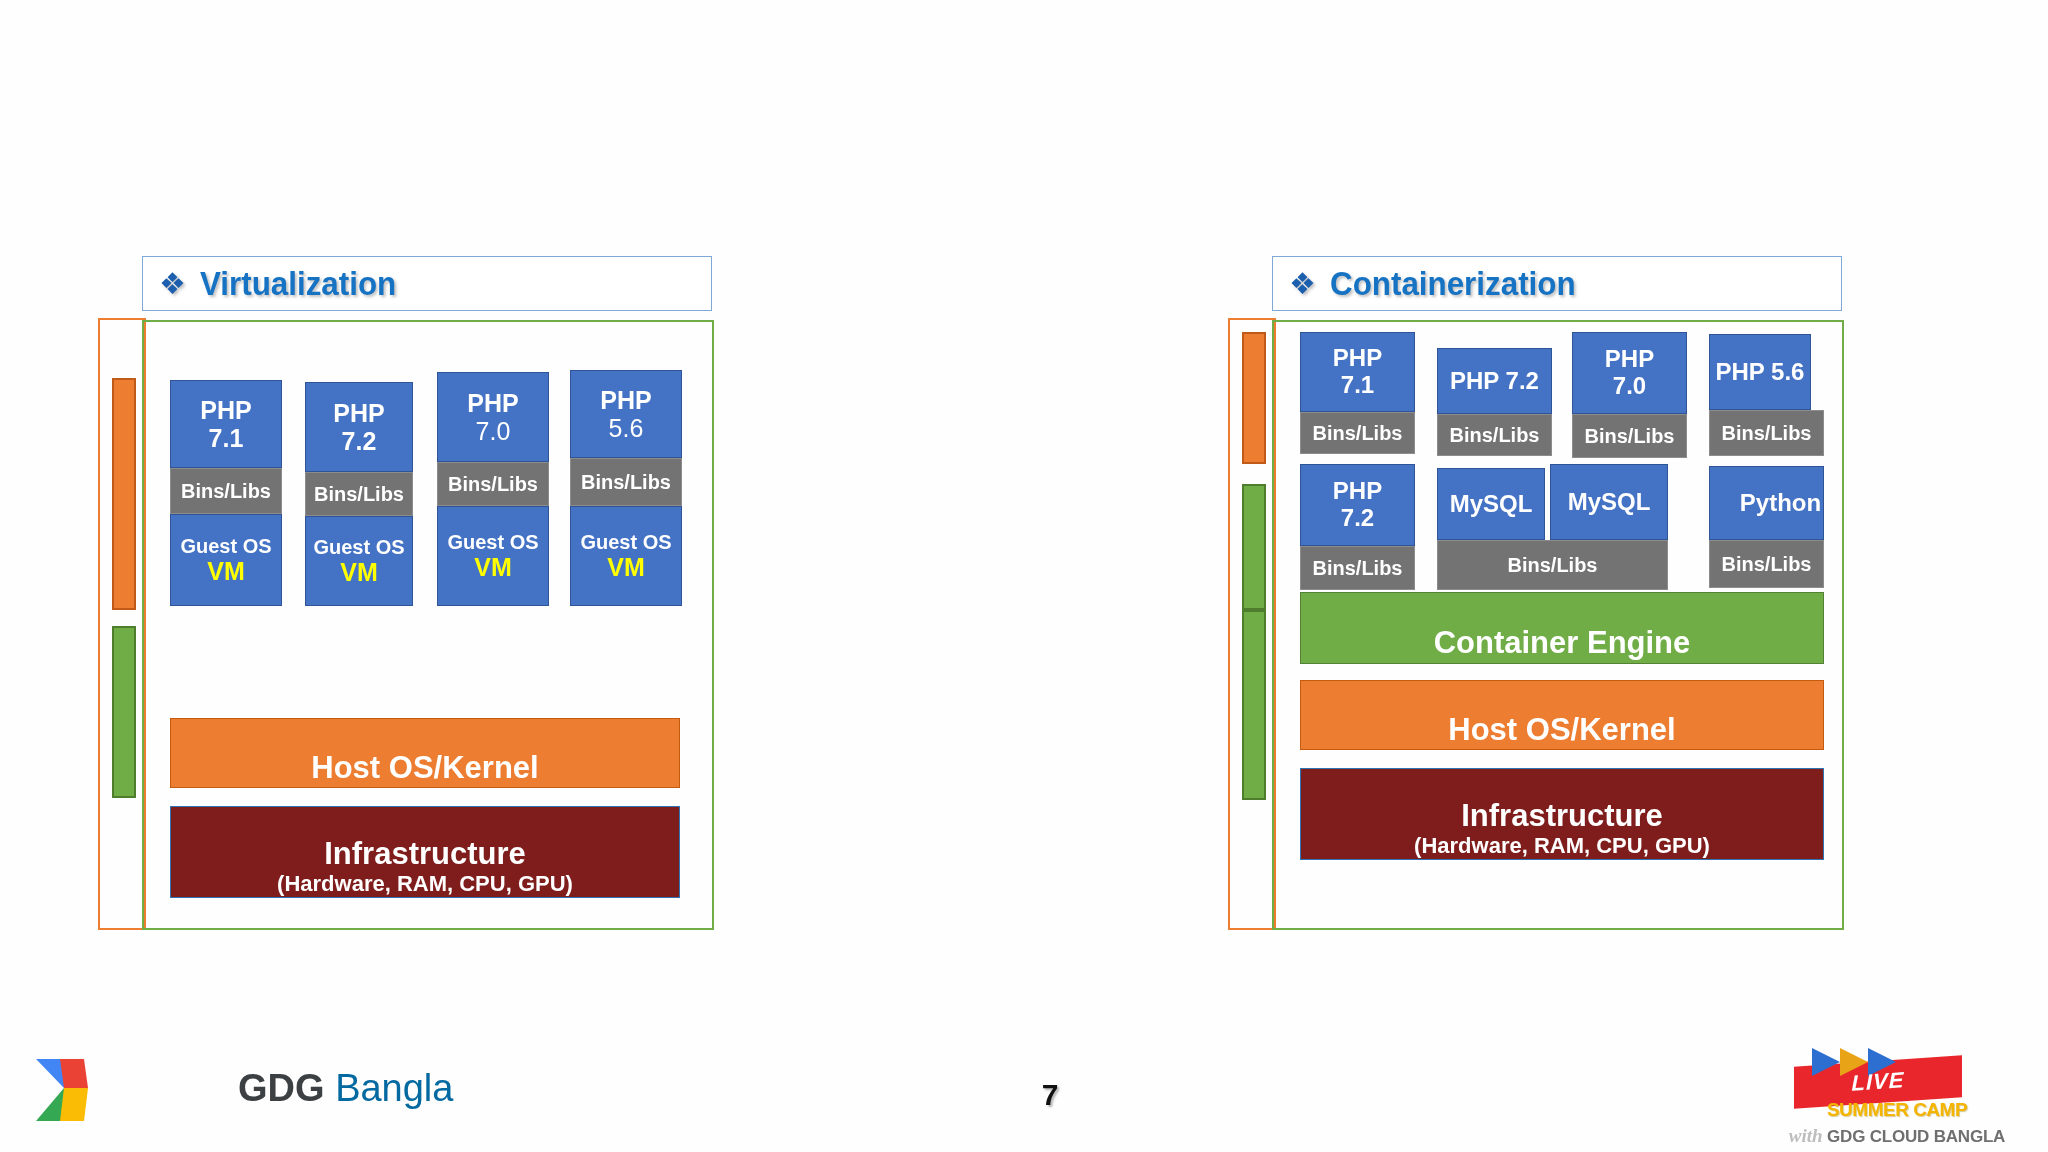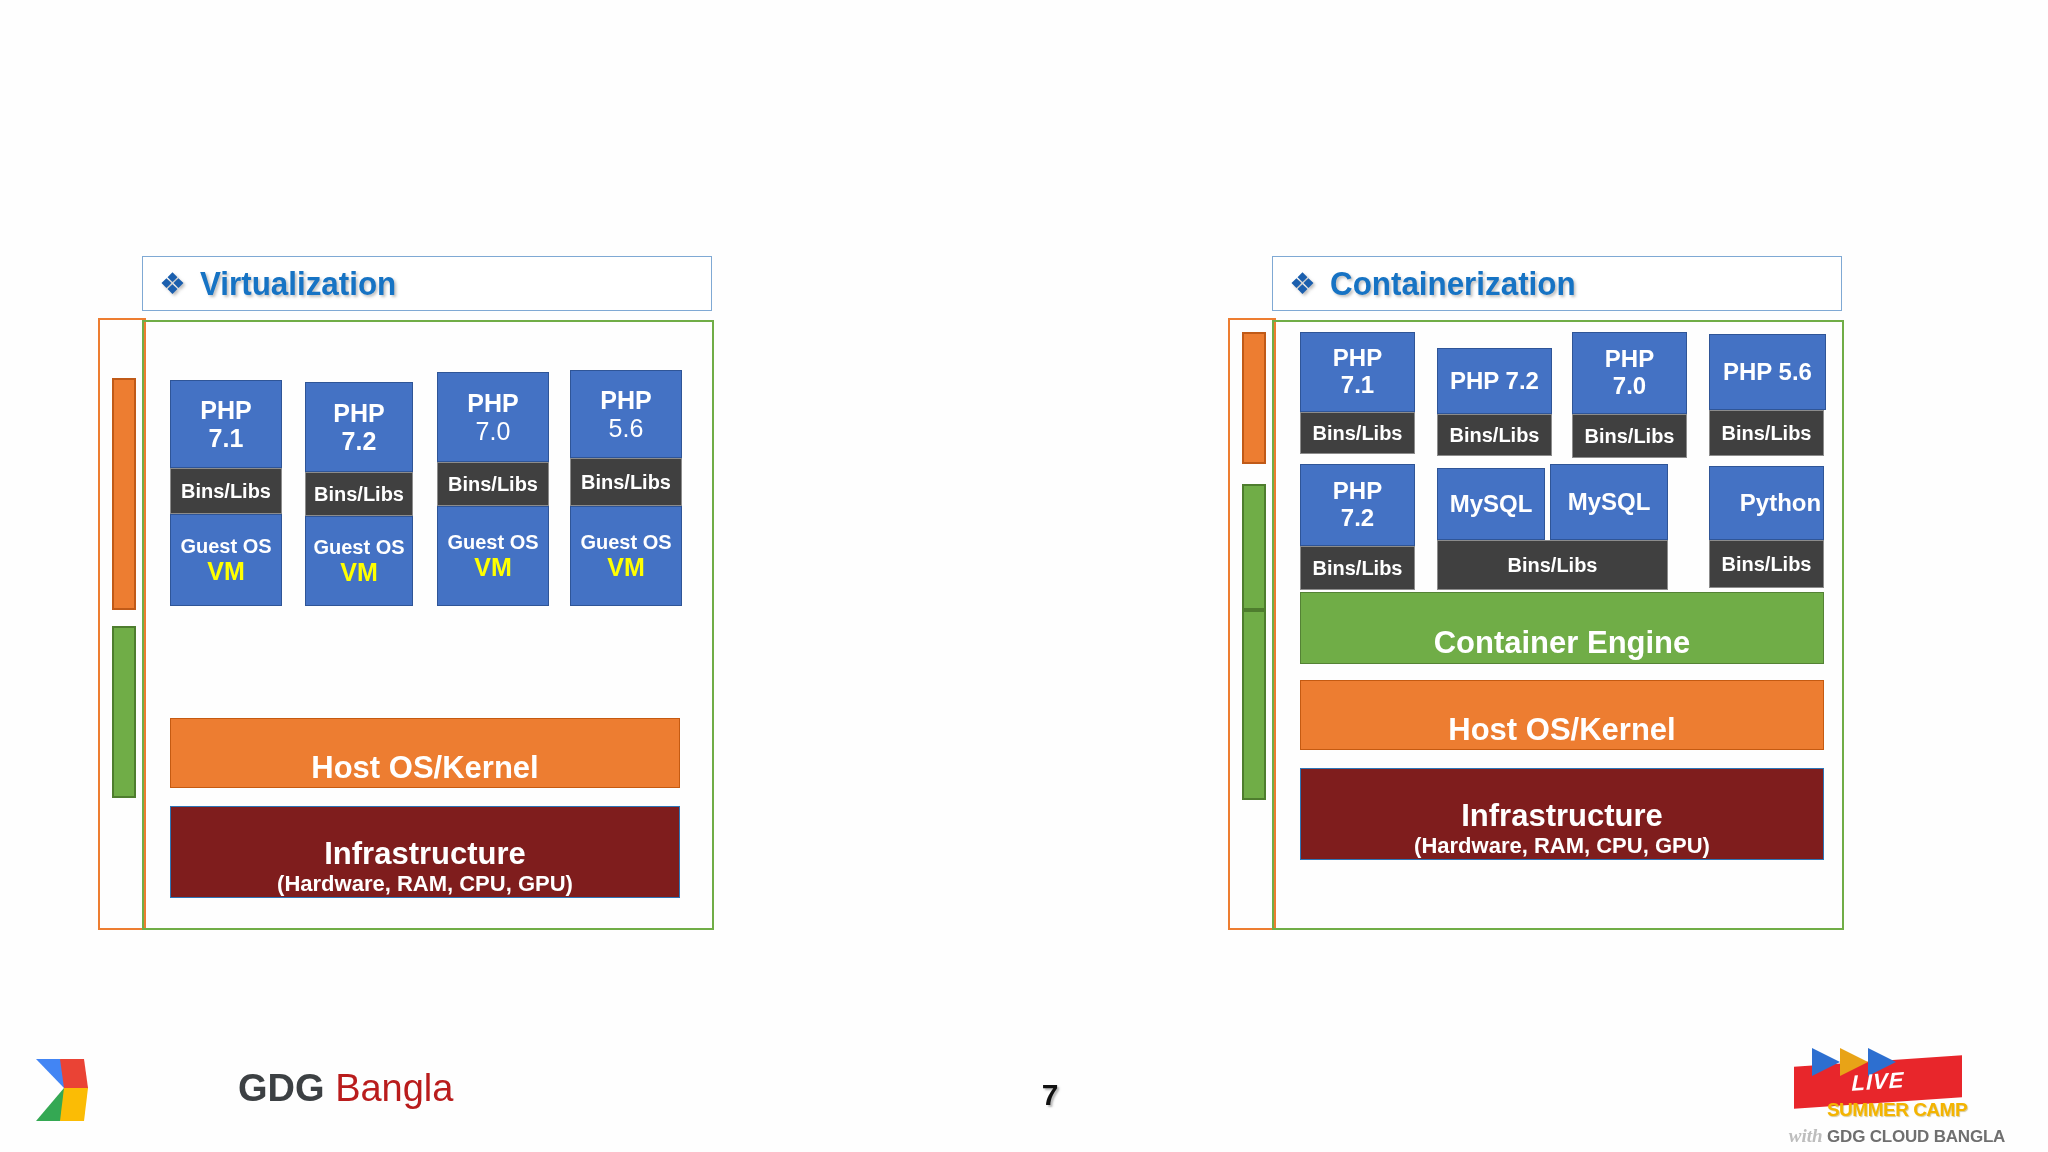--- a/index.html
+++ b/index.html
@@ -58,42 +58,42 @@
   .bar.orange{background:#ED7D31;border-color:#C05A18;}
   .bar.green{background:#70AD47;border-color:#4E7D2E;}
 
   
   .blk{
     position:absolute;box-sizing:border-box;
     display:flex;flex-direction:column;align-items:center;justify-content:center;
     color:#ffffff;text-align:center;line-height:1.12;
   }
   .blk.blue{background:#4472C4;border:1.5px solid #2F5597;}
-  .blk.gray{background:#404040;border:1.5px solid #8C8C8C;}
+  .blk.gray{background:#737373;border:1.5px solid #8C8C8C;}
   .blk.green{background:#70AD47;border:1.5px solid #548235;}
   .blk.orange{background:#ED7D31;border:1.5px solid #C55A11;}
   .blk.lblue{background:#7f1d1d;border:1.5px solid #2E75B6;}
 
   .t-php{font-size:25px;font-weight:bold;}
   .t-ver-b{font-size:25px;font-weight:bold;}
   .t-ver-r{font-size:25px;font-weight:normal;}
   .t-bins{font-size:20px;font-weight:bold;}
   .t-guest{font-size:20px;font-weight:bold;}
   .t-vm{font-size:25px;font-weight:bold;color:#FFFF00;}
   .t-layer{font-size:31px;font-weight:bold;margin-top:30px;}
   .t-layer-sub{font-size:22px;font-weight:bold;}
   .t-mid{font-size:24px;font-weight:bold;}
 
   
   .gdg{position:absolute;left:30px;top:1055px;width:290px;height:72px;}
   .gdg-text{
     position:absolute;left:208px;top:12px;font-size:38px;color:#3c4043;white-space:nowrap;
   }
   .gdg-text .g1{font-weight:bold;color:#3c4043;}
-  .gdg-text .g2{font-weight:normal;color:#b91c1c;}
+  .gdg-text .g2{font-weight:normal;color:#0369a1;}
 
   .pagenum{
     position:absolute;left:1000px;top:1078px;width:100px;text-align:center;
     font-size:30px;font-weight:bold;color:#111;
     text-shadow:2px 2px 2px rgba(120,120,120,0.5);
   }
 
   .sc{position:absolute;left:1772px;top:1043px;width:250px;height:100px;}
   .sc-banner{
     position:absolute;left:22px;top:18px;width:168px;height:42px;
@@ -222,21 +222,21 @@
   </div>
 
   <div class="blk blue" style="left:1572px;top:332px;width:115px;height:82px;">
     <div class="t-mid">PHP</div>
     <div class="t-mid">7.0</div>
   </div>
   <div class="blk gray" style="left:1572px;top:414px;width:115px;height:44px;">
     <div class="t-bins">Bins/Libs</div>
   </div>
 
-  <div class="blk blue" style="left:1709px;top:334px;width:117px;height:76px;">
+  <div class="blk blue" style="left:1709px;top:334px;width:102px;height:76px;">
     <div class="t-mid">PHP 5.6</div>
   </div>
   <div class="blk gray" style="left:1709px;top:410px;width:115px;height:46px;">
     <div class="t-bins">Bins/Libs</div>
   </div>
 
   <div class="blk blue" style="left:1300px;top:464px;width:115px;height:82px;">
     <div class="t-mid">PHP</div>
     <div class="t-mid">7.2</div>
   </div>

